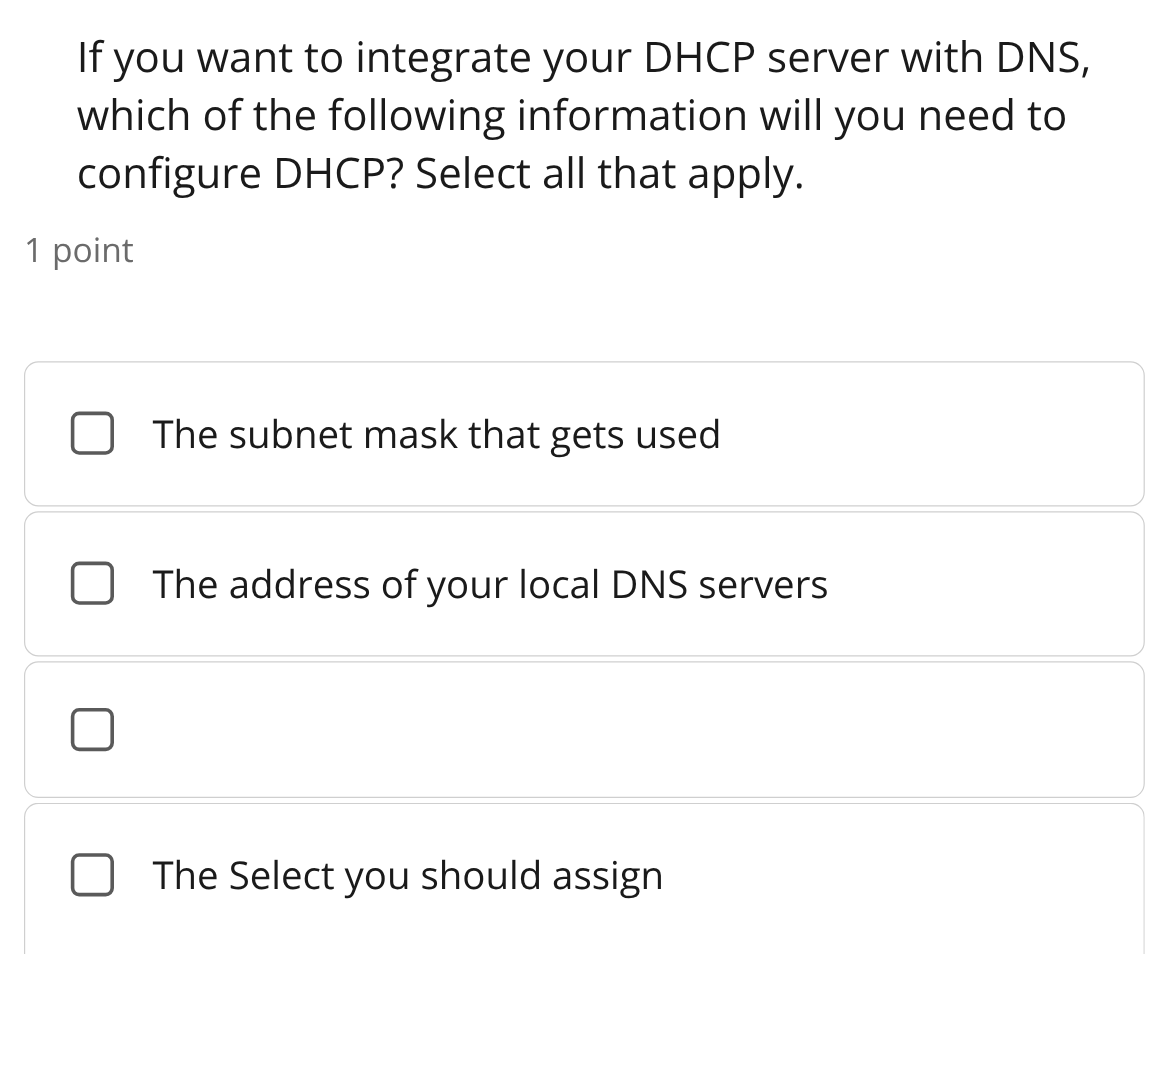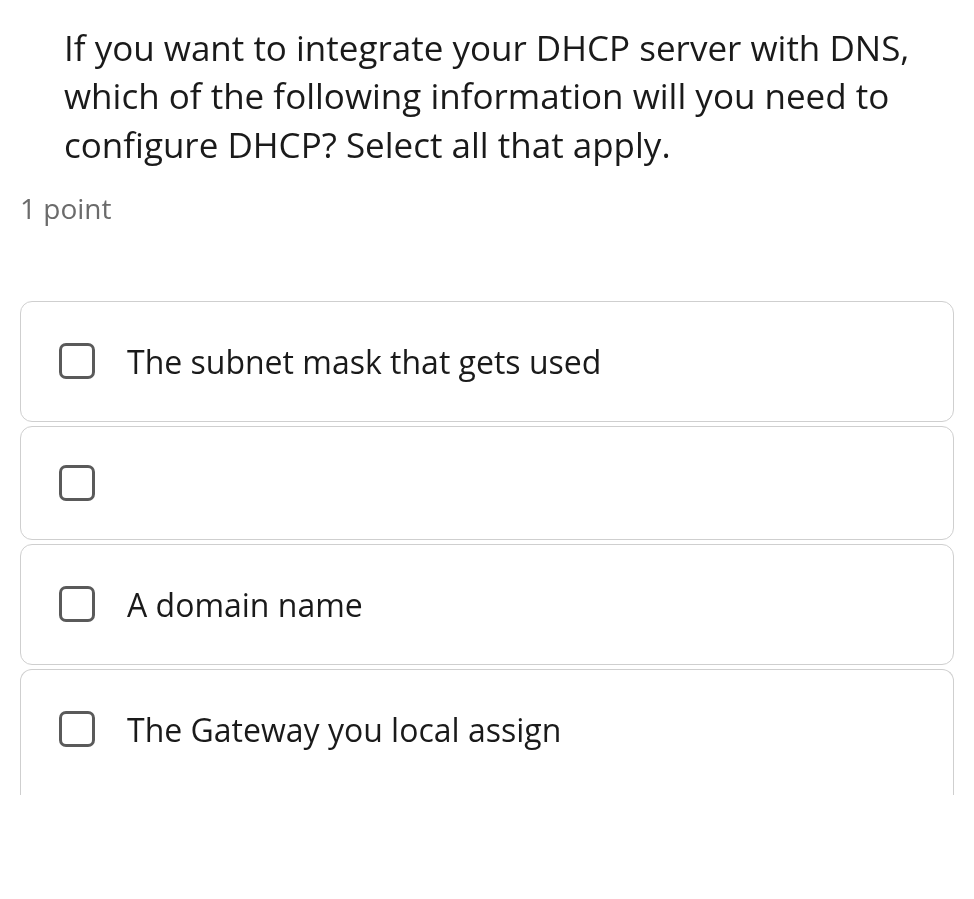--- a/index.html
+++ b/index.html
@@ -69,22 +69,22 @@
 <div class="question-text">If you want to integrate your DHCP server with DNS, which of the following information will you need to configure DHCP? Select all that apply.</div>
 <div class="points">1 point</div>
 
 <div class="options">
   <label class="option">
     <span class="checkbox"></span>
     <span class="option-label">The subnet mask that gets used</span>
   </label>
   <label class="option">
     <span class="checkbox"></span>
+    <span class="option-label">The address of your local DNS servers</span>
   </label>
   <label class="option">
     <span class="checkbox"></span>
-    <span class="option-label">A domain name</span>
   </label>
   <label class="option last">
     <span class="checkbox"></span>
-    <span class="option-label">The Gateway you local assign</span>
+    <span class="option-label">The Select you should assign</span>
   </label>
 </div>
 
 </body></html>

